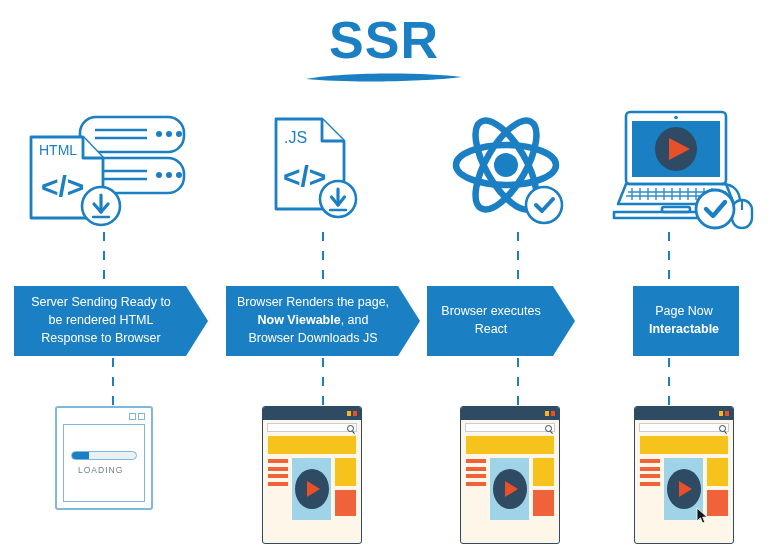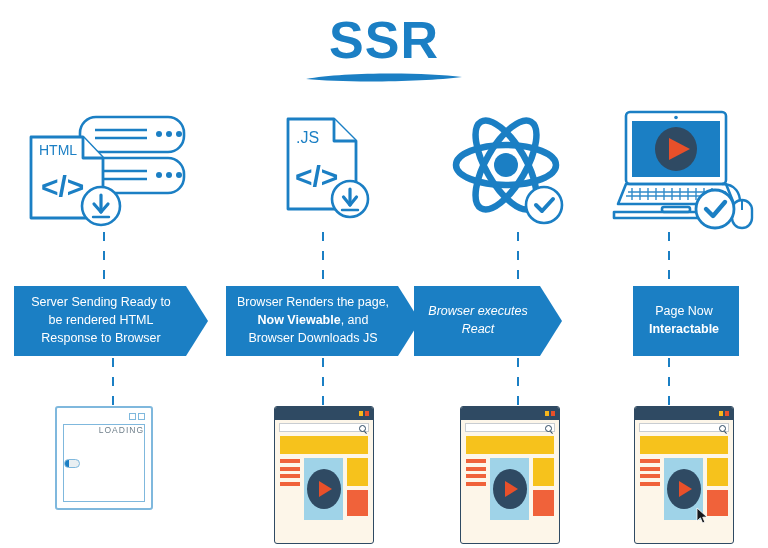--- a/index.html
+++ b/index.html
@@ -23,21 +23,21 @@
     font-family:"Liberation Sans", sans-serif;
   }
   .title-underline{
     position:absolute;left:50%;top:56px;transform:translateX(-50%);
     width:160px;height:14px;
   }
 
   
   .col{position:absolute;top:0;height:548px;}
   .col-0{left:0;width:208px;}
-  .col-1{left:224px;width:200px;}
+  .col-1{left:212px;width:200px;}
   .col-2{left:434px;width:152px;}
   .col-3{left:600px;width:168px;}
 
   
   .icon-slot{position:absolute;top:108px;height:120px;display:flex;align-items:flex-end;justify-content:center;width:100%;}
 
   
   .dash{
     position:absolute;width:2px;
     background-image:linear-gradient(to bottom,#1b7fc4 0 9px, rgba(0,0,0,0) 9px 19px);
@@ -57,37 +57,37 @@
     padding:0 14px 0 10px;
     box-sizing:border-box;
   }
   .banner b{font-weight:bold;}
   .banner.arrow{
     clip-path:polygon(0 0, calc(100% - 22px) 0, 100% 50%, calc(100% - 22px) 100%, 0 100%);
     padding-right:30px;
   }
   .b0{left:14px;width:194px;}
   .b1{left:226px;width:194px;}
-  .b2{left:414px;width:148px;font-style:italic;}
+  .b2{left:427px;width:148px;}
   .b3{left:604px;width:106px;margin-left:29px;}
 
   
   .mock-slot{position:absolute;top:406px;width:100%;display:flex;justify-content:center;}
 
   
   .loadwin{
     width:98px;height:104px;border:2px solid #7fb8dd;border-radius:3px;
     background:#fff;position:relative;box-sizing:border-box;
   }
   .loadwin .dots{position:absolute;right:6px;top:5px;display:flex;gap:2px;}
   .loadwin .dots i{width:5px;height:5px;border:1px solid #7fb8dd;display:block;}
   .loadwin .inner{
     position:absolute;left:6px;right:6px;top:16px;bottom:6px;
     border:1.5px solid #7fb8dd;box-sizing:border-box;
-    display:flex;align-items:center;justify-content:center;gap:5px;
+    display:flex;flex-direction:column;align-items:center;justify-content:center;gap:5px;
   }
   .loadbar{
     width:66px;height:9px;border:1.5px solid #7fb8dd;border-radius:5px;
     background:#e9eff2;overflow:hidden;box-sizing:border-box;position:relative;
   }
   .loadbar span{position:absolute;left:0;top:0;bottom:0;width:27%;background:#1b7fc4;}
   .loadlabel{font-size:8.5px;letter-spacing:1px;color:#6f7f8a;align-self:flex-start;margin-left:14px;}
 
   
   .browser{

